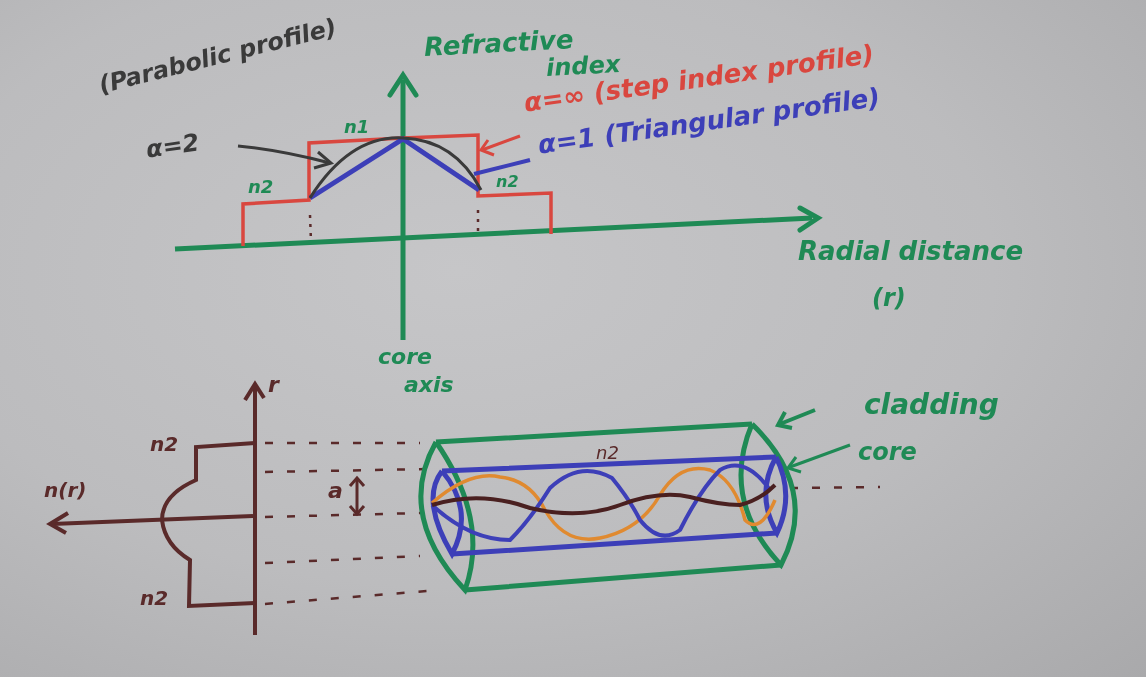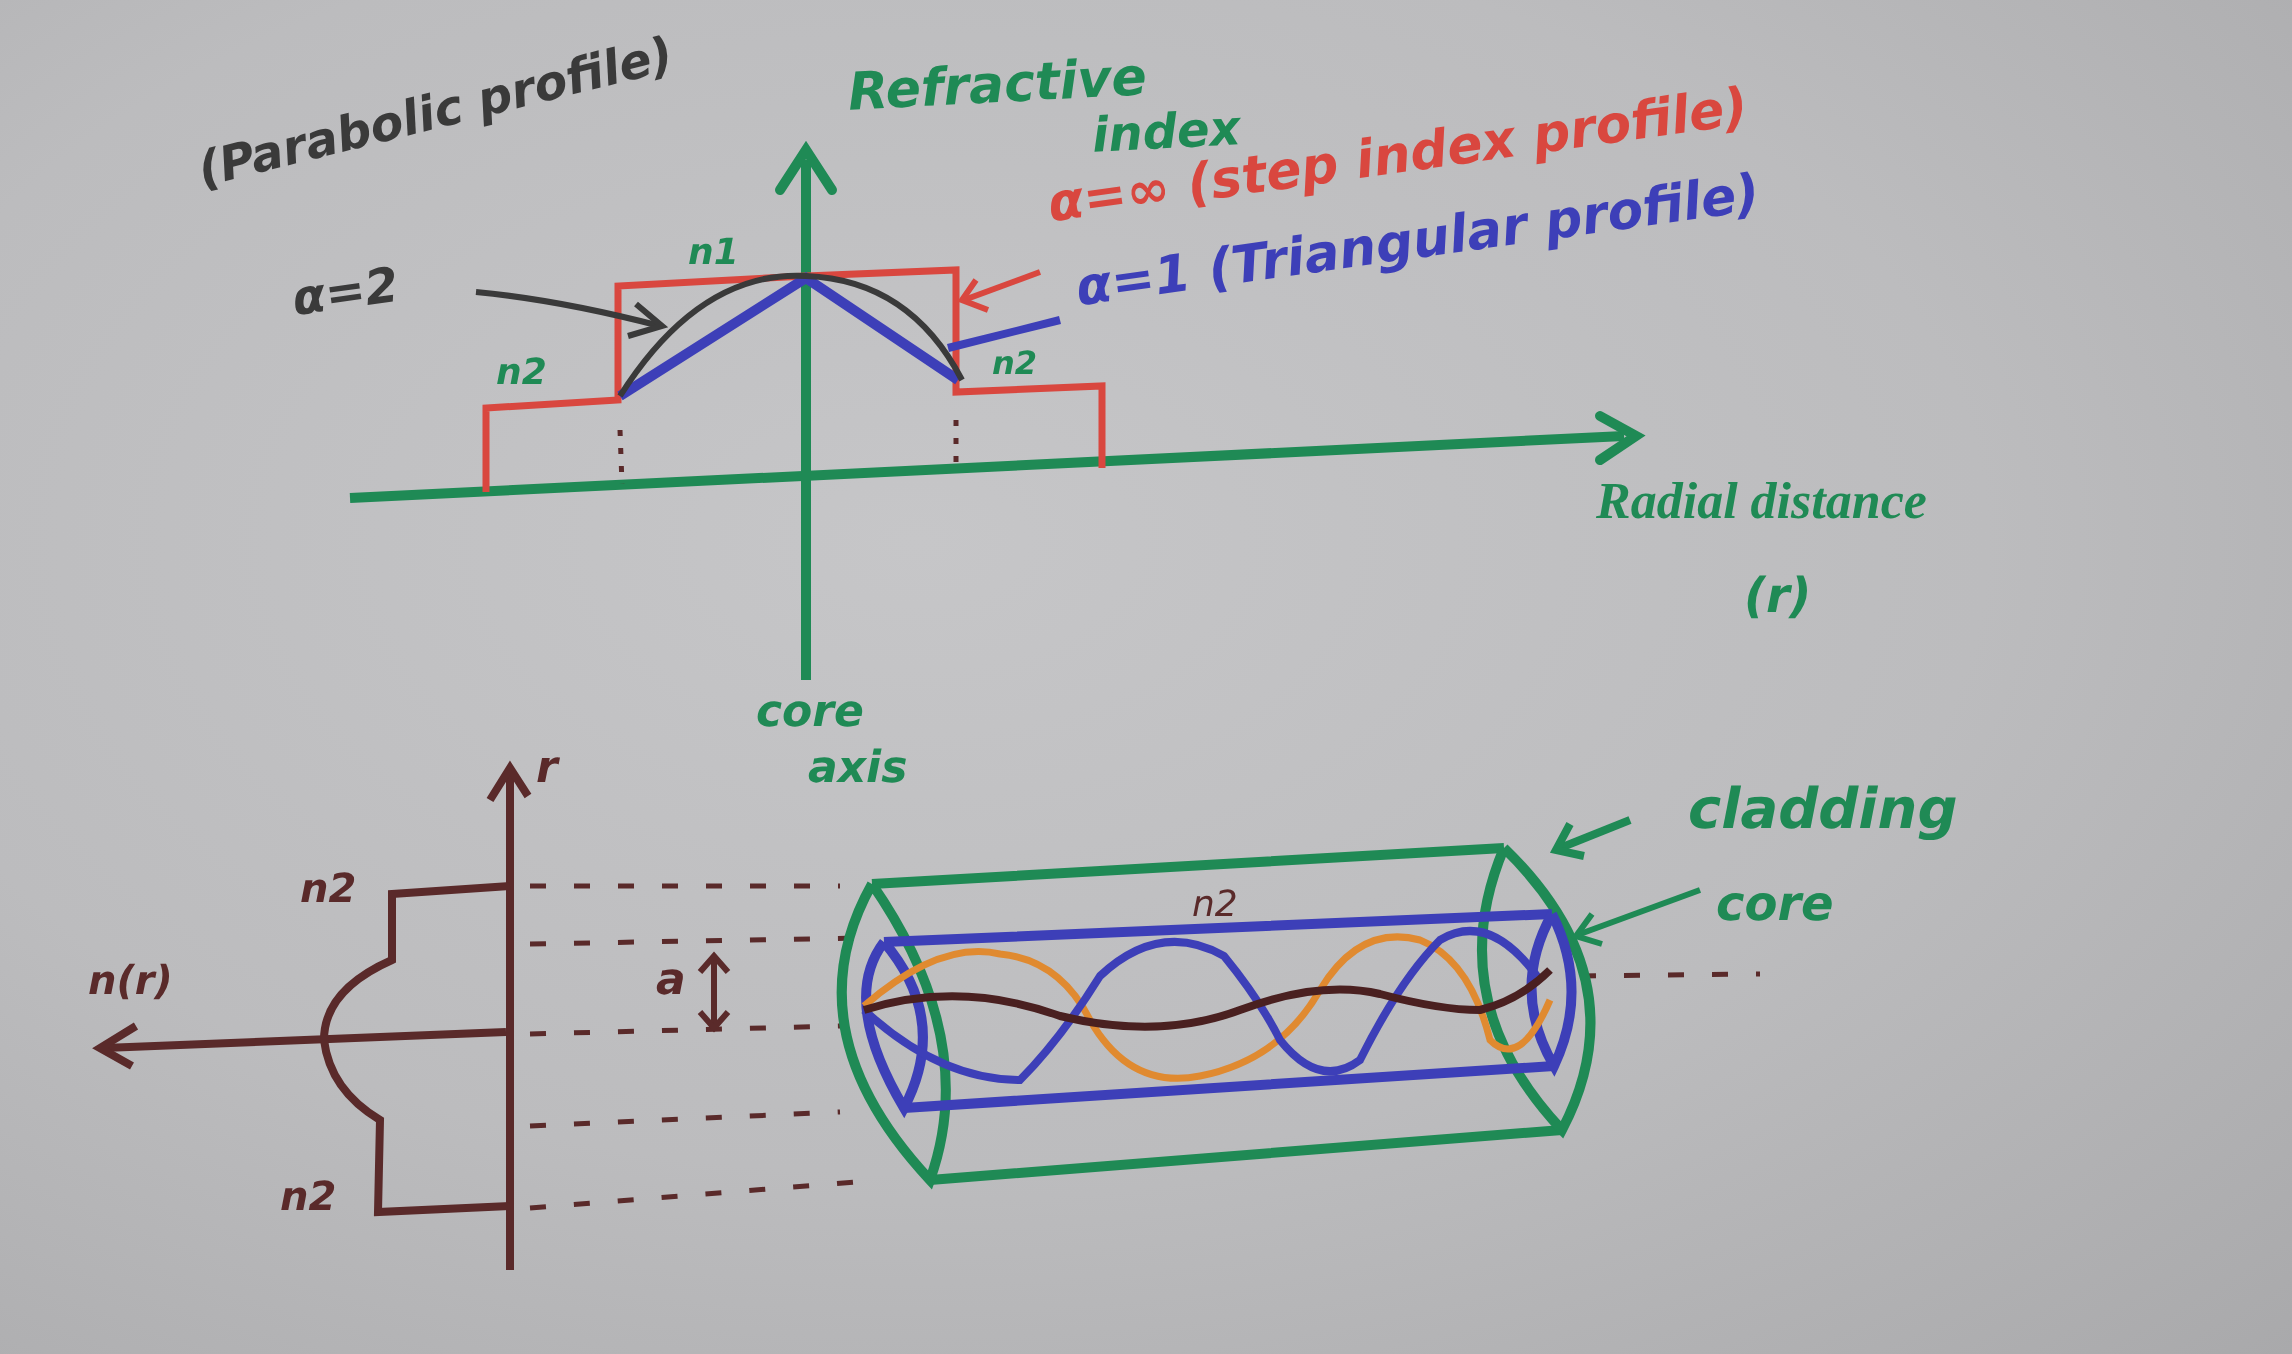--- a/index.html
+++ b/index.html
@@ -103,29 +103,29 @@
 <div class="lbl dark" style="left:96px;top:72px;font-size:24px;transform:rotate(-14deg);transform-origin:left top;">(Parabolic profile)</div>
 <div class="lbl dark" style="left:146px;top:132px;font-size:24px;transform:rotate(-8deg);">α=2</div>
 
 <div class="lbl green" style="left:344px;top:116px;font-size:18px;text-align:center;">n1</div>
 <div class="lbl green" style="left:248px;top:176px;font-size:18px;">n2</div>
 <div class="lbl green" style="left:496px;top:172px;font-size:16px;">n2</div>
 
 <div class="lbl red" style="left:522px;top:88px;font-size:26px;transform:rotate(-8deg);transform-origin:left top;">α=∞ (step index profile)</div>
 <div class="lbl blue" style="left:536px;top:130px;font-size:26px;transform:rotate(-8deg);transform-origin:left top;">α=1 (Triangular profile)</div>
 
-<div class="lbl green" style="left:798px;top:236px;font-size:26px;font-family:Liberation Serif, serif;">Radial distance</div>
+<div class="lbl green" style="left:798px;top:236px;font-size:26px;">Radial distance</div>
 <div class="lbl green" style="left:872px;top:284px;font-size:24px;">(r)</div>
 
 <div class="lbl green" style="left:378px;top:344px;font-size:22px;">core</div>
 <div class="lbl green" style="left:404px;top:372px;font-size:22px;">axis</div>
 
 <div class="lbl maroon" style="left:268px;top:372px;font-size:22px;">r</div>
 <div class="lbl maroon" style="left:44px;top:478px;font-size:20px;">n(r)</div>
 <div class="lbl maroon" style="left:150px;top:432px;font-size:20px;">n2</div>
 <div class="lbl maroon" style="left:140px;top:586px;font-size:20px;">n2</div>
 <div class="lbl maroon" style="left:328px;top:478px;font-size:22px;">a</div>
 <div class="lbl maroon" style="left:596px;top:442px;font-size:18px;font-weight:normal;">n2</div>
 
-<div class="lbl green" style="left:844px;top:388px;font-size:28px;">cladding</div>
+<div class="lbl green" style="left:864px;top:388px;font-size:28px;">cladding</div>
 <div class="lbl green" style="left:858px;top:438px;font-size:24px;">core</div>
 
 </div>
 
 </body></html>

